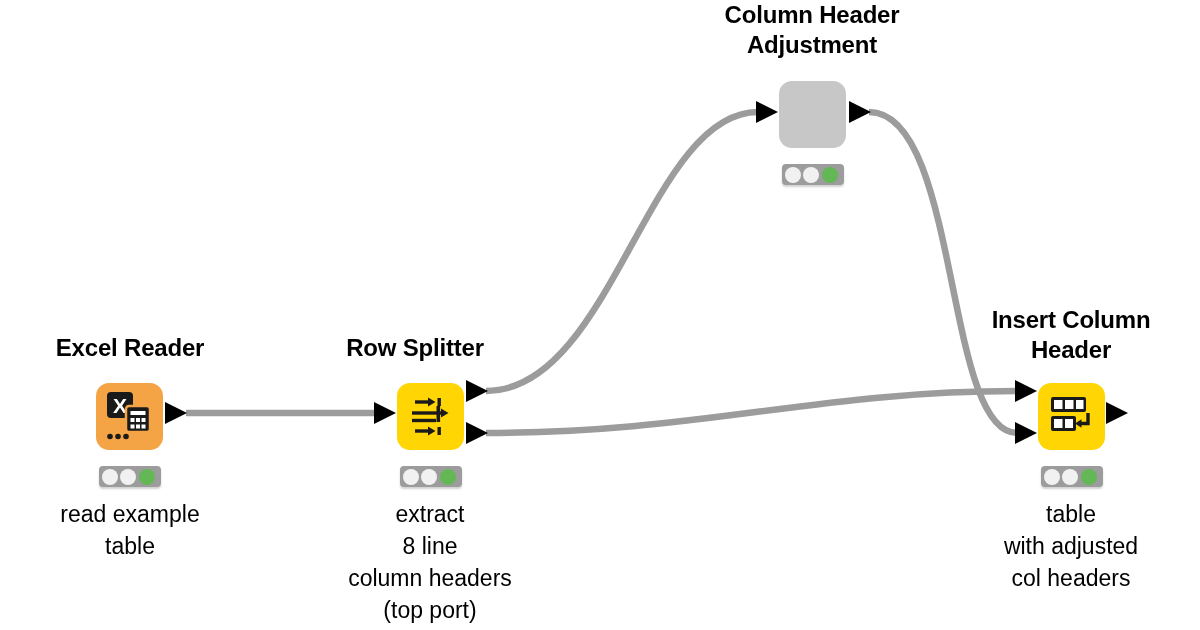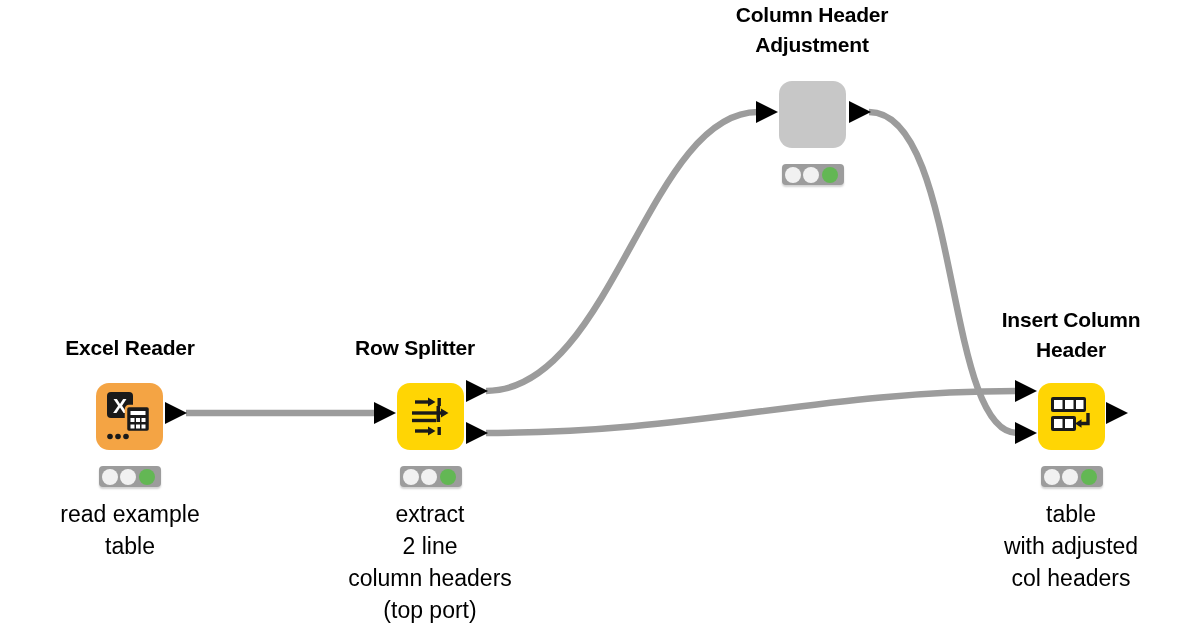--- a/index.html
+++ b/index.html
@@ -14,21 +14,21 @@
   
   .node{position:absolute;width:67px;height:67px;border-radius:13px;z-index:2;}
   #n-excel{left:96px;top:383px;background:var(--c-source,#F4A444);}
   #n-rs{left:397px;top:383px;background:var(--c-manip,#FFD504);}
   #n-cha{left:779px;top:81px;background:var(--c-comp,#C7C7C7);}
   #n-ich{left:1038px;top:383px;background:var(--c-manip,#FFD504);}
   .node svg{position:absolute;}
   
   .node-title{
     position:absolute;width:320px;text-align:center;z-index:3;
-    font-size:21px;font-weight:700;line-height:30px;color:#000;white-space:pre-line;
+    font-size:24px;font-weight:700;line-height:30px;color:#000;white-space:pre-line;
     letter-spacing:-0.2px;
   }
   #t-excel{left:-30px;top:333px;}
   #t-rs{left:255px;top:333px;}
   #t-cha{left:652px;top:0px;}
   #t-ich{left:911px;top:305px;}
   .node-comment{
     position:absolute;width:320px;text-align:center;z-index:3;
     font-size:23px;font-weight:400;line-height:32px;color:#000;white-space:pre-line;
   }
@@ -142,20 +142,20 @@
   </div>
   <div class="traffic" style="left:1041px;top:466px;">
     <span class="light"></span>
     <span class="light"></span>
     <span class="light green"></span>
   </div>
 
   <div class="node-comment" id="c-excel">read example
 table</div>
   <div class="node-comment" id="c-rs">extract
-2 line
+8 line
 column headers
 (top port)</div>
   <div class="node-comment" id="c-ich">table
 with adjusted
 col headers</div>
 
 </div>
 
 </body></html>

